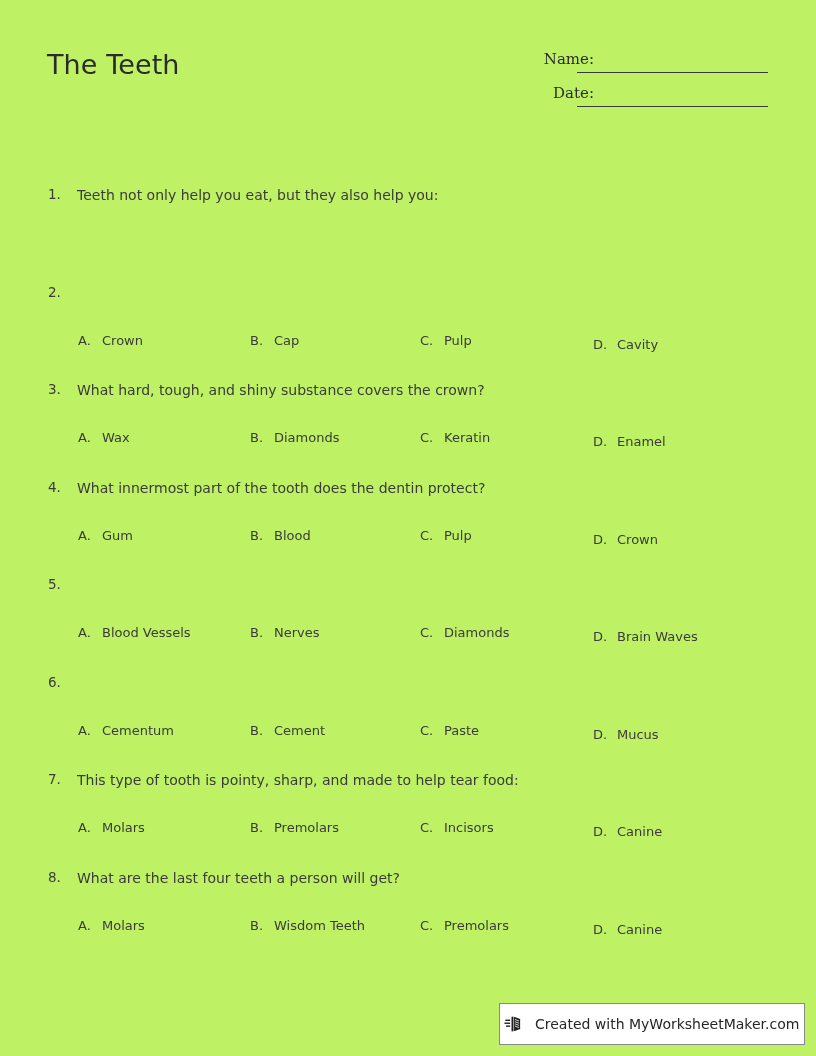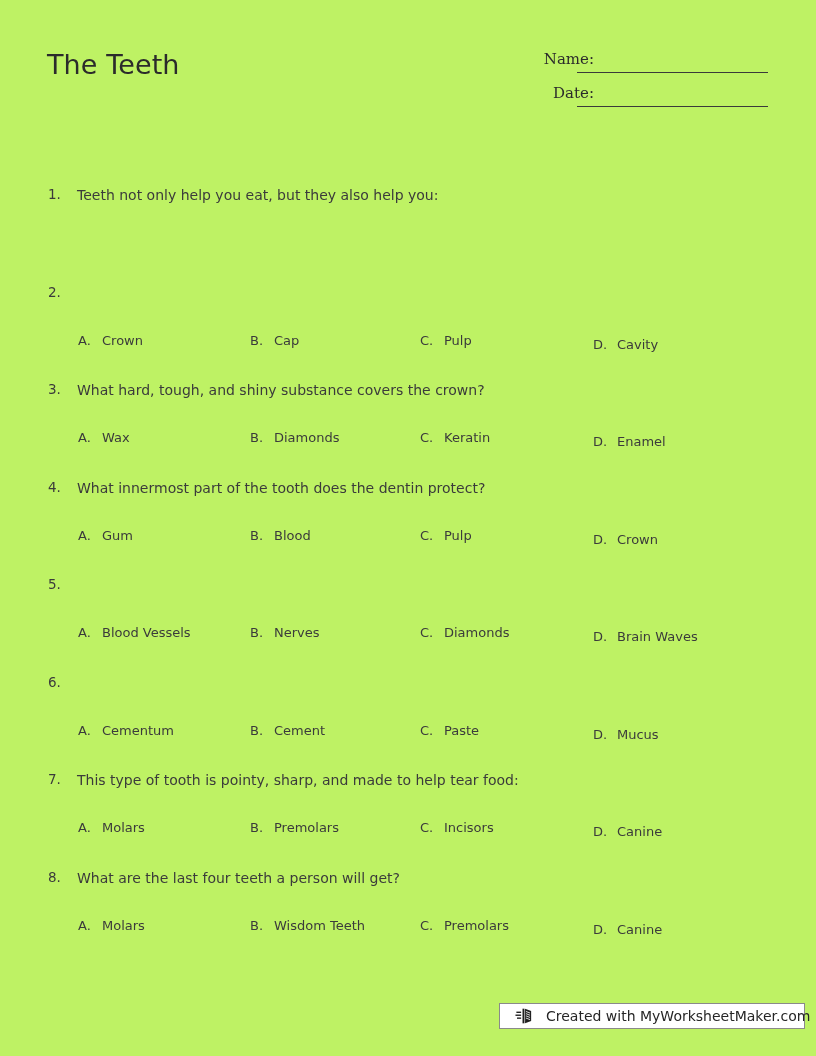--- a/index.html
+++ b/index.html
@@ -114,27 +114,27 @@
   .option.opt-b { left: 250px; top: 6px; }
   .option.opt-c { left: 420px; top: 6px; }
   .option.opt-d { left: 593px; top: 10px; }
 
   
   .footer-badge {
     position: absolute;
     left: 499px;
     top: 1003px;
     width: 306px;
-    height: 26px;
+    height: 42px;
     box-sizing: border-box;
     border: 1px solid #8a8a8a;
     background: #ffffff;
     display: flex;
     align-items: center;
-    padding-left: 15px;
+    padding-left: 4px;
   }
   .footer-logo {
     width: 22px;
     height: 22px;
     flex: 0 0 22px;
     margin-right: 9px;
     display: block;
   }
   .footer-text {
     font-size: 14px;

